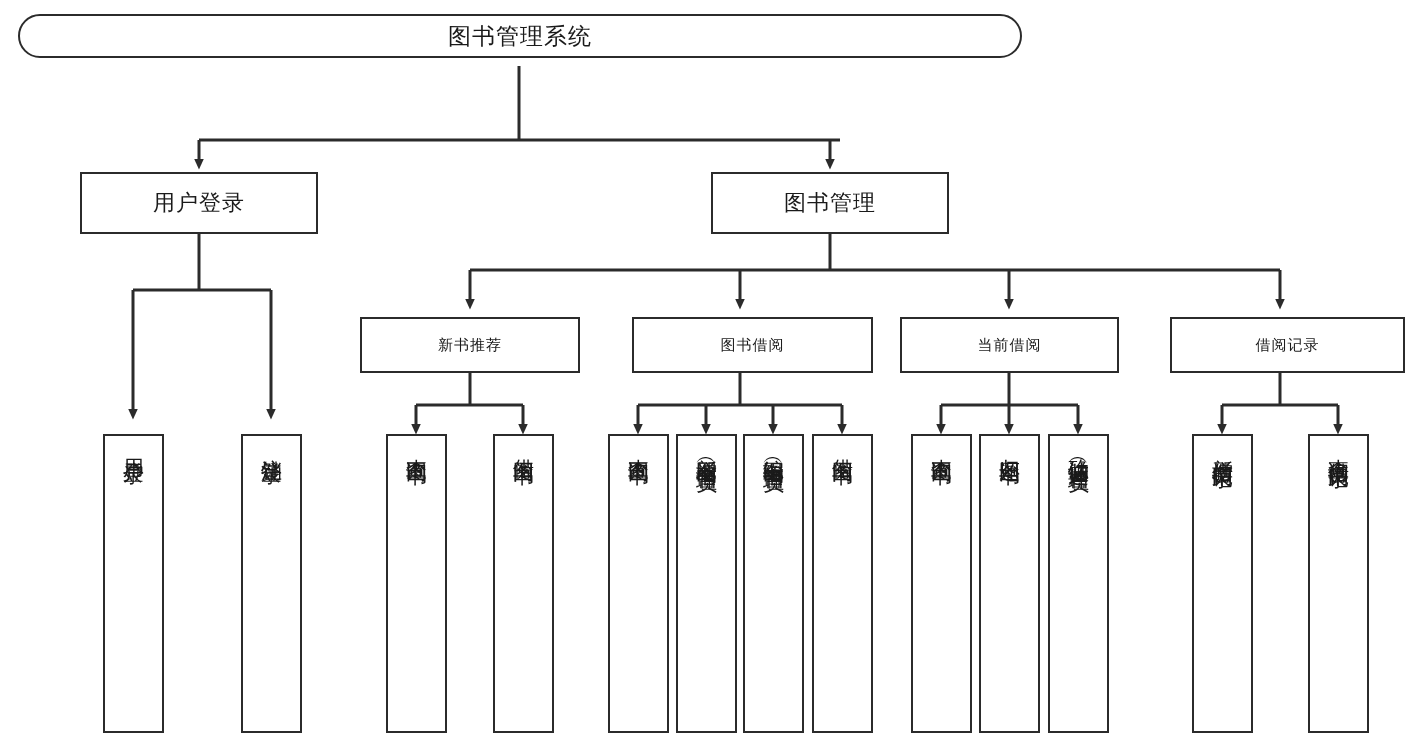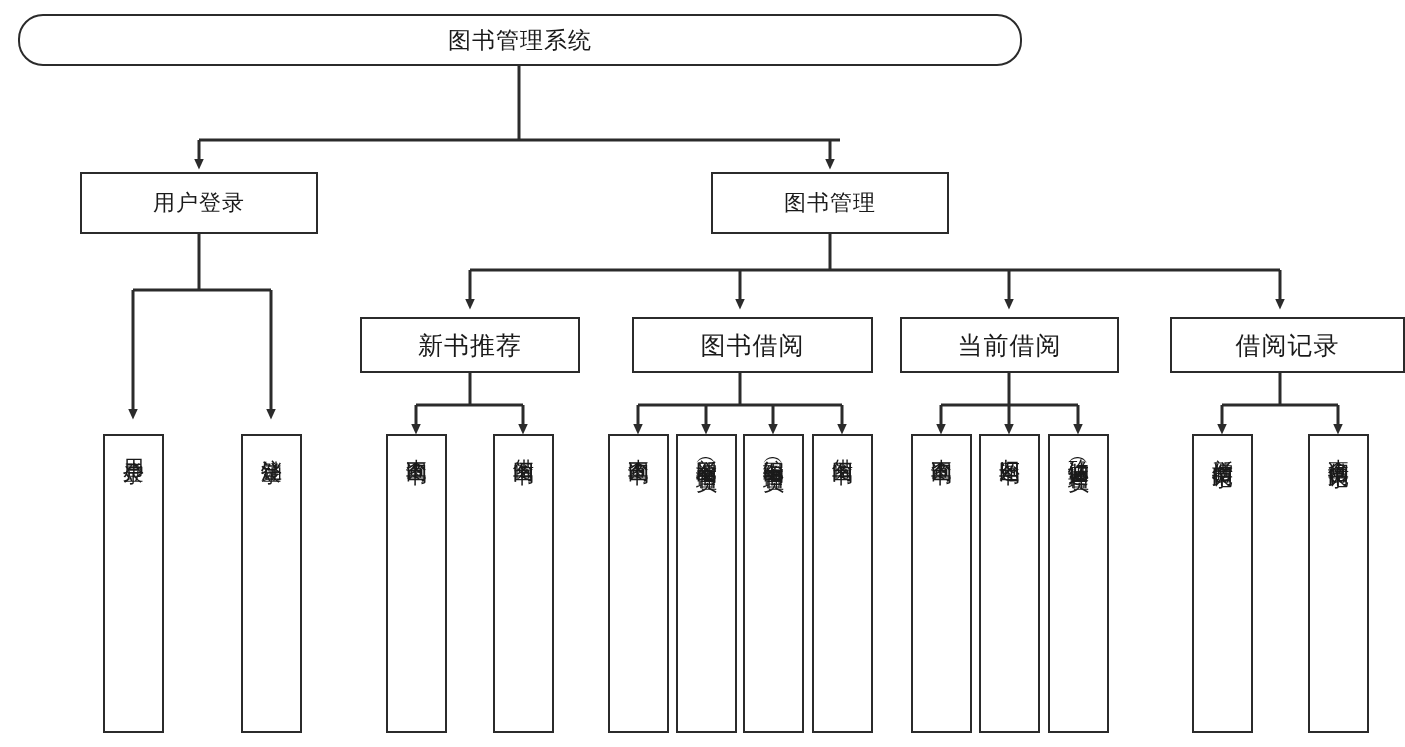--- a/index.html
+++ b/index.html
@@ -34,21 +34,21 @@
     justify-content: center;
     color: #1a1a1a;
   }
   .node.level0 {
     font-size: 23px;
   }
   .node.level1 {
     font-size: 22px;
   }
   .node.level2 {
-    font-size: 25px;
+    font-size: 15px;
   }
   .node.leaf {
     font-size: 21px;
     align-items: flex-start;
     justify-content: center;
     padding-top: 6px;
   }
   .vtext {
     writing-mode: vertical-rl;
     text-orientation: upright;
@@ -131,21 +131,21 @@
     </g>
 
     <g stroke="#2b2b2b" stroke-width="3" fill="none">
       <path d="M1280,373 L1280,405"></path>
       <path d="M1222,405 L1338,405"></path>
       <path d="M1222,405 L1222,425" marker-end="url(#arrow)"></path>
       <path d="M1338,405 L1338,425" marker-end="url(#arrow)"></path>
     </g>
   </svg>
 
-  <div class="node level0" style="left:18px; top:14px; width:1004px; height:52px;border-radius:25px;">
+  <div class="node level0" style="left:18px; top:14px; width:1004px; height:44px;border-radius:25px;">
     <span class="htext">图书管理系统</span>
   </div>
 
   <div class="node level1" style="left:80px; top:172px; width:238px; height:62px;">
     <span class="htext">用户登录</span>
   </div>
 
   <div class="node level1" style="left:711px; top:172px; width:238px; height:62px;">
     <span class="htext">图书管理</span>
   </div>

